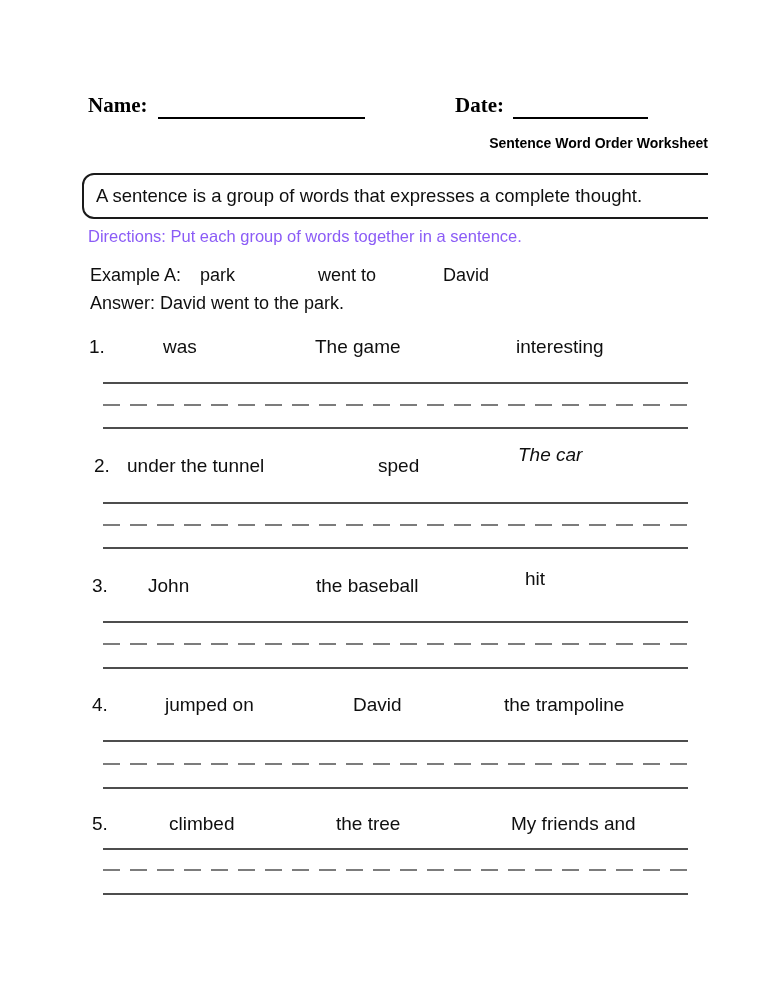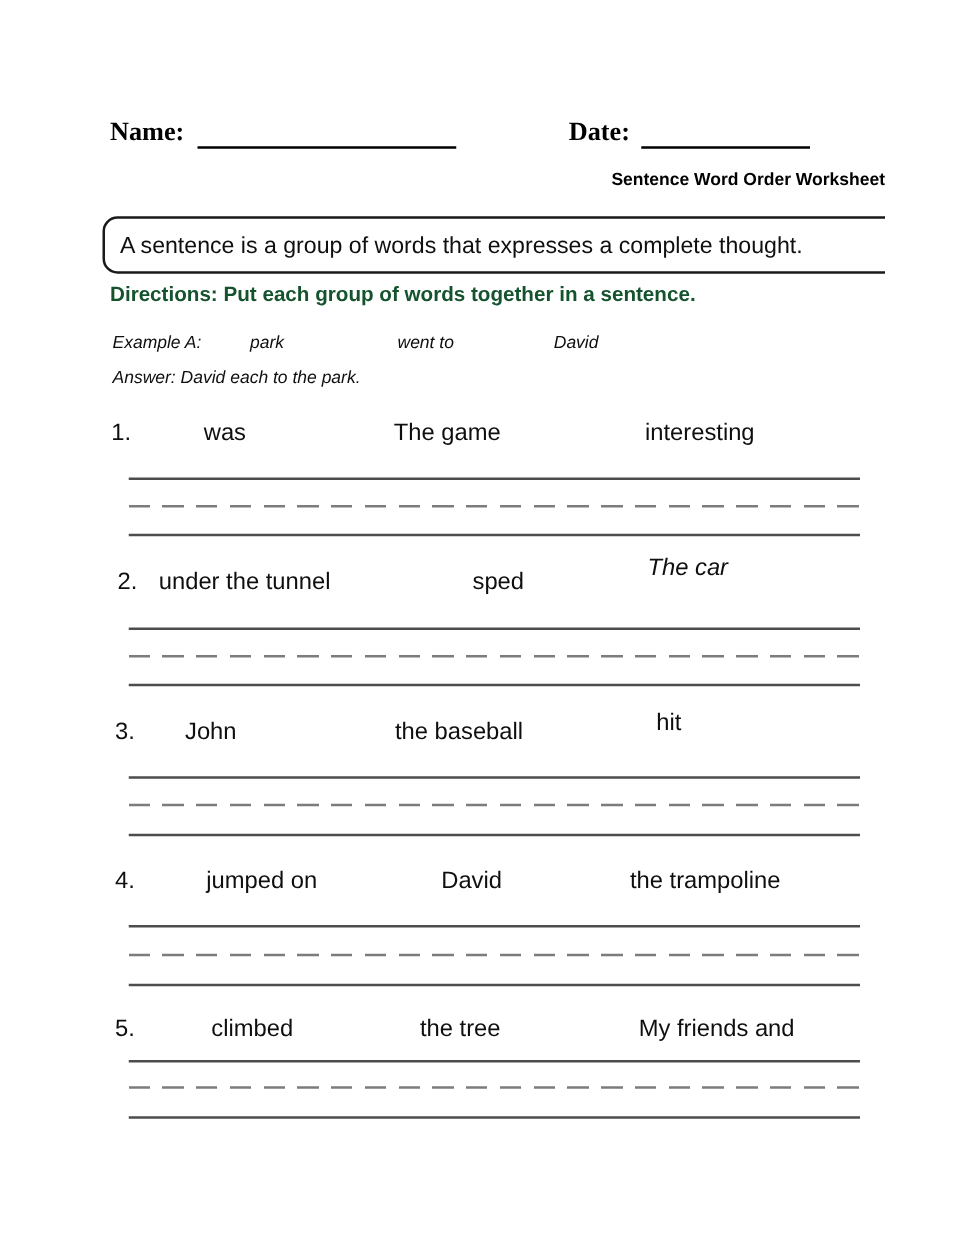--- a/index.html
+++ b/index.html
@@ -53,25 +53,24 @@
     padding-left: 12px;
     font-size: 18.5px;
     color: #0f0f0f;
     white-space: nowrap;
   }
 
   .directions {
     position: absolute;
     left: 88px; top: 227px;
     font-size: 16.5px;
-    color: #14532d;
-    font-weight: bold;
+    color: #8b5cf6;
   }
 
-  .example { font-style: italic; font-size: 14px; color: #0f0f0f; }
+  .example { font-size: 18px; color: #0f0f0f; }
 
   .word { font-size: 19px; color: #0f0f0f; text-align: right; }
   .num  { font-size: 19px; color: #0f0f0f; }
 
   .rule {
     position: absolute;
     left: 103px;
     width: 585px;
     height: 2px;
   }
@@ -96,21 +95,21 @@
   <div class="def-box">
     <span class="def-text">A sentence is a group of words that expresses a complete thought.</span>
   </div>
 
   <div class="directions">Directions: Put each group of words together in a sentence.</div>
 
   <span class="abs example" style="left:90px;  top:265px;">Example A:</span>
   <span class="abs example" style="left:200px; top:265px;">park</span>
   <span class="abs example" style="left:318px; top:265px;">went to</span>
   <span class="abs example" style="left:443px; top:265px;">David</span>
-  <span class="abs example" style="left:90px;  top:293px;">Answer: David each to the park.</span>
+  <span class="abs example" style="left:90px;  top:293px;">Answer: David went to the park.</span>
 
   <div>
     <span class="abs num" style="left:89px;  top:336px;">1.</span>
     <span class="abs word" style="left:163px; top:336px;">was</span>
     <span class="abs word" style="left:315px; top:336px;">The game</span>
     <span class="abs word" style="left:516px; top:336px;">interesting</span>
     <div>
       <div class="rule solid" style="top:382px;"></div>
       <div class="rule dashed" style="top:404px;"></div>
       <div class="rule solid" style="top:427px;"></div>

